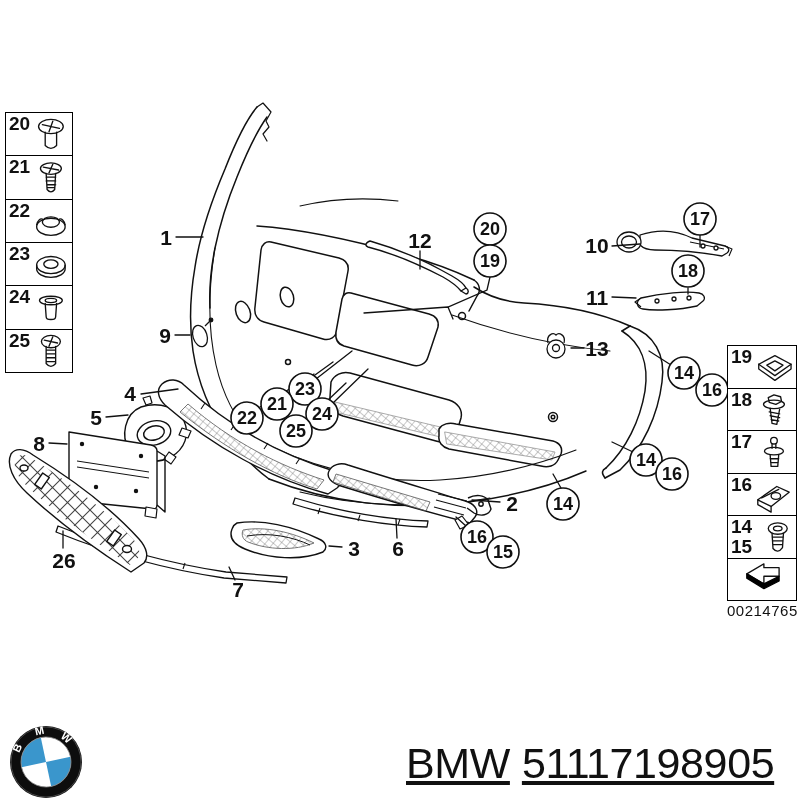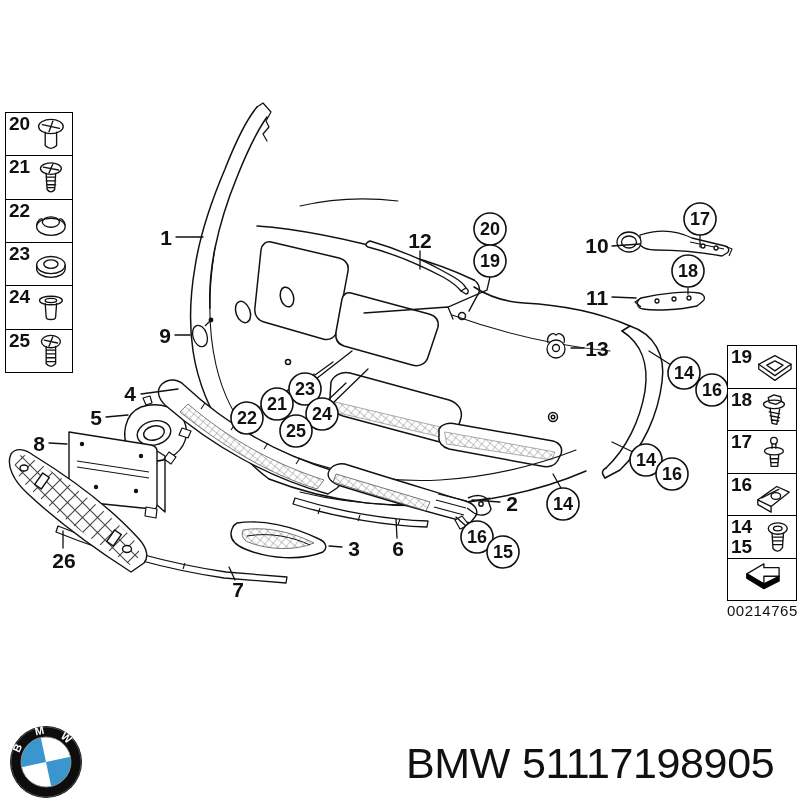--- a/index.html
+++ b/index.html
@@ -16,21 +16,21 @@
   .cell .num{position:absolute;top:1px;left:3px;font-weight:bold;font-size:19px;line-height:1;}
   .cell .num2{position:absolute;top:21px;left:3px;font-weight:bold;font-size:19px;line-height:1;}
   .cell svg.fastener{position:absolute;right:0;bottom:0;width:46px;height:38px;stroke:#111;stroke-width:1.4;fill:none;stroke-linecap:round;stroke-linejoin:round;}
   .cell svg.fastener.full{left:0;width:100%;}
   .diagram-code{position:absolute;left:727px;top:602px;width:70px;text-align:center;font-size:15px;letter-spacing:0.5px;}
   #main-svg{position:absolute;left:0;top:0;}
   #main-svg path,#main-svg ellipse,#main-svg circle,#main-svg line{vector-effect:none;}
   .plain-label{font-weight:bold;font-size:21px;text-anchor:middle;dominant-baseline:central;fill:#111;}
   .circle-label{font-weight:bold;font-size:18px;text-anchor:middle;dominant-baseline:central;fill:#111;}
   .callout-circle{fill:#fff;stroke:#111;stroke-width:1.6;}
-  .footer-title{position:absolute;left:406px;top:739px;font-size:43px;letter-spacing:-0.4px;white-space:nowrap;}
+  .footer-title{position:absolute;left:406px;top:739px;font-size:43px;letter-spacing:-0.4px;white-space:nowrap;text-decoration:underline;}
   .footer-title .brand{margin-right:12px;}
   .bmw-logo{position:absolute;left:8px;top:724px;width:76px;height:76px;}
 </style>
 </head>
 <body>
 
 <svg id="main-svg" width="800" height="800" viewBox="0 0 800 800">
   <defs>
     <pattern id="mesh" width="6" height="6" patternUnits="userSpaceOnUse" patternTransform="rotate(40)">
       <path d="M0,0 L0,6 M0,0 L6,0" stroke="#777" stroke-width="0.8" fill="none"></path>

